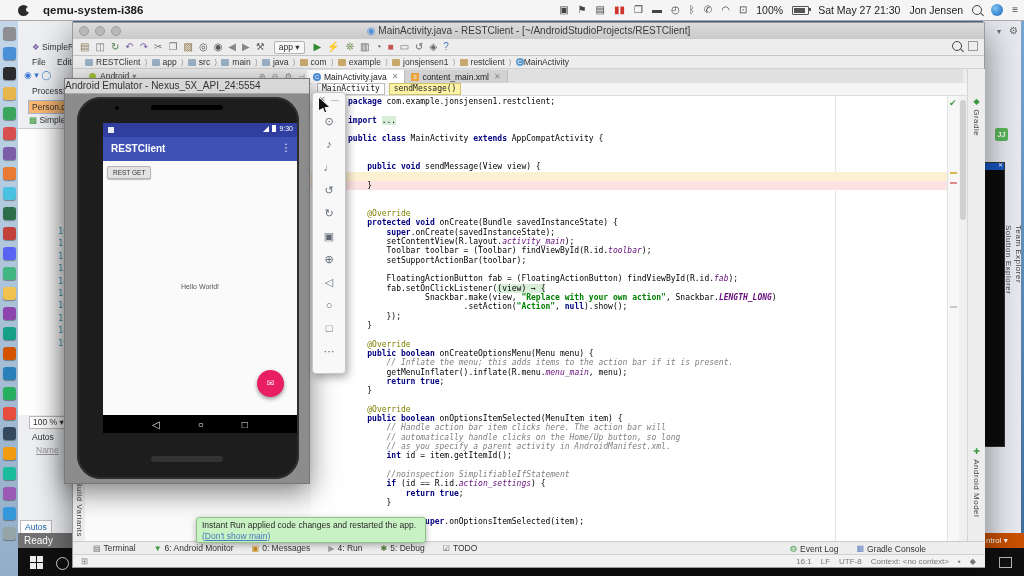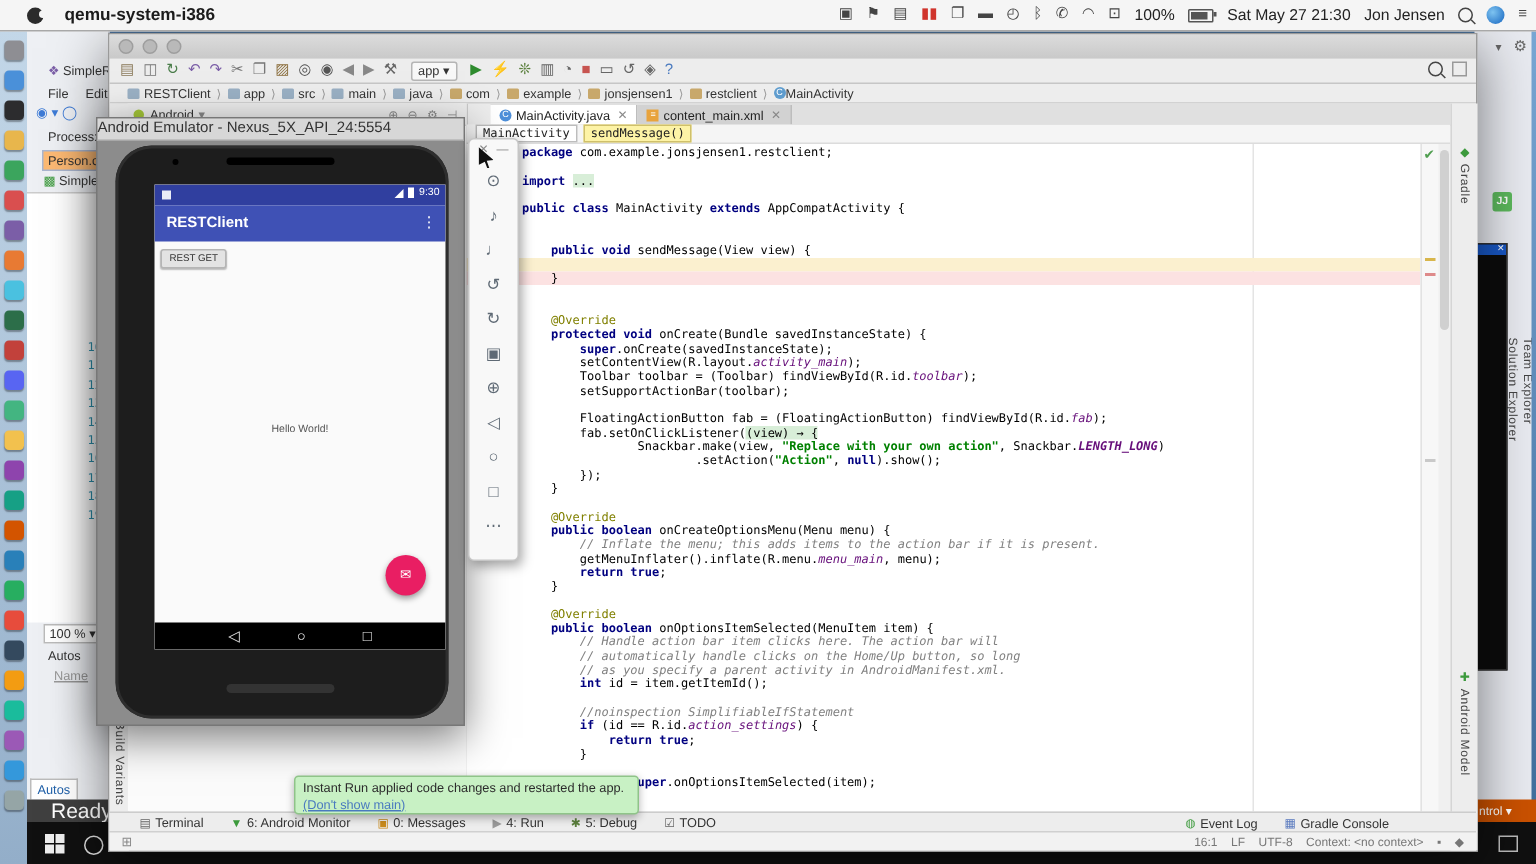--- a/index.html
+++ b/index.html
@@ -27,21 +27,21 @@
   
   #dock{left:0;top:20px;width:18px;height:556px;background:linear-gradient(180deg,#c3d7e8,#93aec9);z-index:55;}
   .dock-ico{width:13px;height:13px;border-radius:3px;margin:7px auto 0 auto;box-shadow:0 1px 1px rgba(0,0,0,.35);}
 
   
   #vs-strip{left:18px;top:20px;width:54px;height:528px;background:#eef0f4;z-index:1;border-right:1px solid #c9ccd4;}
   .vs-txt{font-size:8.5px;color:#333;white-space:nowrap;margin-left:8px;}
   #vs-tab-person{background:#fdba74;border:1px solid #aab6cf;}
   #vs-editor{background:#fff;border-top:1px solid #ccc;}
   .vs-ln{position:absolute;right:4px;font-size:8px;color:#2b91af;font-family:"DejaVu Sans Mono",monospace;}
-  #vs-ready{background:#404040;color:#fff;font-size:14px;line-height:15px;padding-left:16px;}
+  #vs-ready{background:#737373;color:#fff;font-size:10px;line-height:15px;padding-left:6px;}
   .vs-tab{font-size:8.5px;color:#555;padding:0 4px;line-height:13px;display:inline-block;}
   .vs-tab.active{color:#1e5fa8;background:#fff;border:1px solid #bbb;border-bottom:none;}
 
   
   #taskbar{left:18px;top:548px;width:1006px;height:28px;background:#101010;z-index:2;}
   #start-flag{left:12px;top:8px;width:13px;height:13px;display:grid;grid-template-columns:6px 6px;grid-gap:1px;}
   #start-flag div{background:#eee;}
   #cortana{left:38px;top:9px;width:11px;height:11px;border:1.5px solid #ddd;border-radius:50%;}
   #tray-ico{right:12px;top:9px;width:11px;height:9px;border:1px solid #bbb;}
 
@@ -87,21 +87,21 @@
   .green-plus{color:#3c9a3c;font-size:8px;}
 
   
   #project-panel{left:12px;top:46px;width:226px;height:472px;background:#fbfbfb;border-right:1px solid #c9c9c9;}
   #project-header{height:14px;background:#ececec;border-bottom:1px solid #d5d5d5;display:flex;align-items:center;
                   padding:0 4px;font-size:8.5px;color:#333;}
   .android-dot{width:7px;height:7px;border-radius:50%;background:#a4c639;margin-right:4px;}
   #project-header .hdr-icons{margin-left:auto;color:#888;font-size:8px;letter-spacing:2px;}
 
   
-  #editor-tabs{left:254px;top:46px;width:656px;height:14px;background:#e0e0e0;border-bottom:1px solid #bdbdbd;
+  #editor-tabs{left:234px;top:46px;width:656px;height:14px;background:#e0e0e0;border-bottom:1px solid #bdbdbd;
                display:flex;align-items:flex-end;}
   .etab{height:13px;display:flex;align-items:center;padding:0 6px;font-size:8.5px;color:#222;
         border-right:1px solid #bdbdbd;background:#d2d2d2;white-space:nowrap;}
   .etab.active{background:#fff;}
   .etab .close{margin-left:5px;color:#888;font-size:8px;}
   .tab-ico-class{width:8px;height:8px;border-radius:50%;background:#4e8fd9;color:#fff;font-size:6px;
                  line-height:8px;text-align:center;margin-right:3px;}
   .tab-ico-xml{width:8px;height:8px;background:#e8a33d;color:#fff;font-size:6px;line-height:8px;
                text-align:center;margin-right:3px;}
 
@@ -300,20 +300,22 @@
   <div id="console-title">
       <span>✕</span>
     </div>
 </div>
 <div class="abs" id="orange-frag">
   <span>ntrol</span> ▾</div>
 
 <div class="abs" id="studio">
   <div class="abs" id="as-titlebar">
     <span class="traffic"></span><span class="traffic"></span><span class="traffic"></span>
+    <div id="as-title-text">
+      <span style="color:#4e8fd9;">◉</span> <span>MainActivity.java - RESTClient - [~/AndroidStudioProjects/RESTClient]</span></div>
   </div>
 
   <div class="abs" id="as-toolbar">
       <div class="tb-ico" style="color: rgb(138, 122, 90);">▤</div>
       <div class="tb-ico" style="color: rgb(119, 119, 119);">◫</div>
       <div class="tb-ico" style="color: rgb(74, 125, 74);">↻</div>
       <div class="tb-ico" style="color: rgb(123, 94, 167);">↶</div>
       <div class="tb-ico" style="color: rgb(123, 94, 167);">↷</div>
       <div class="tb-ico" style="color: rgb(119, 119, 119);">✂</div>
       <div class="tb-ico" style="color: rgb(119, 119, 119);">❐</div>

